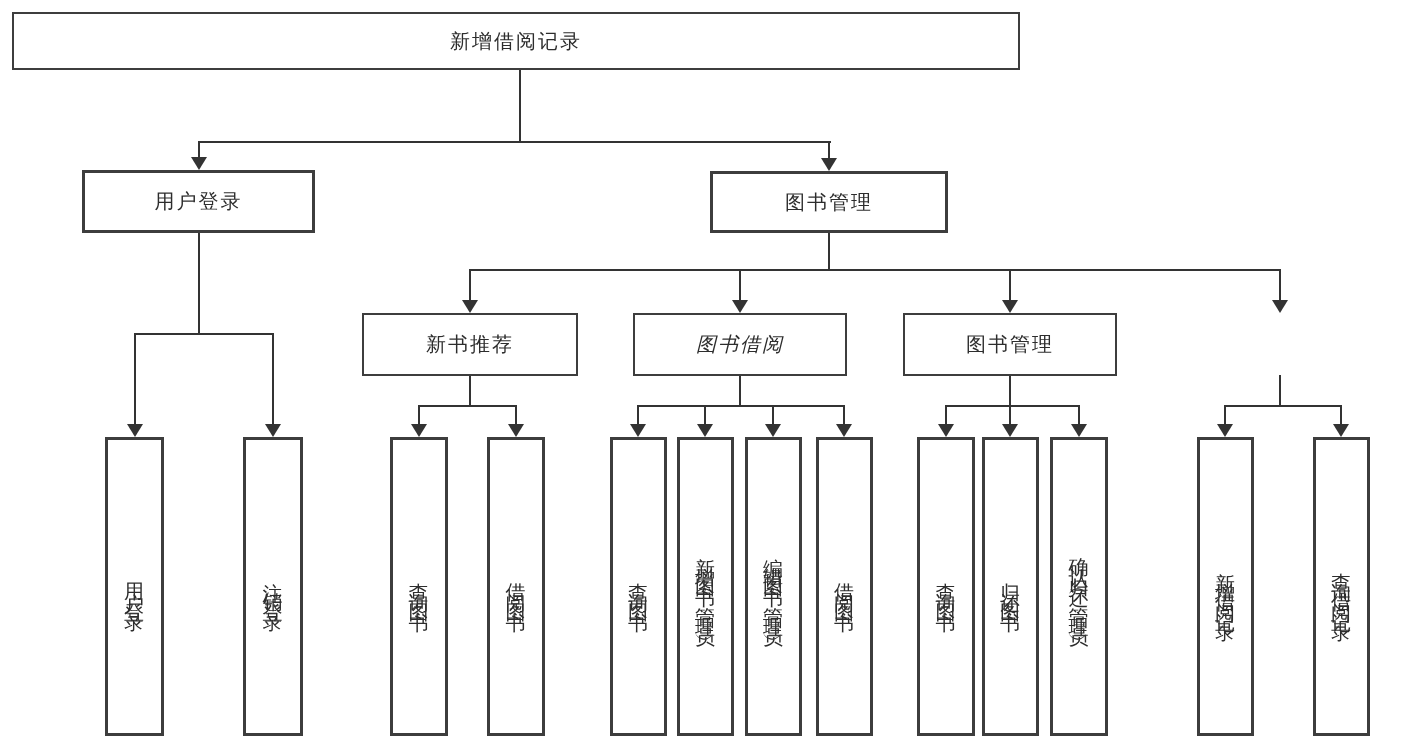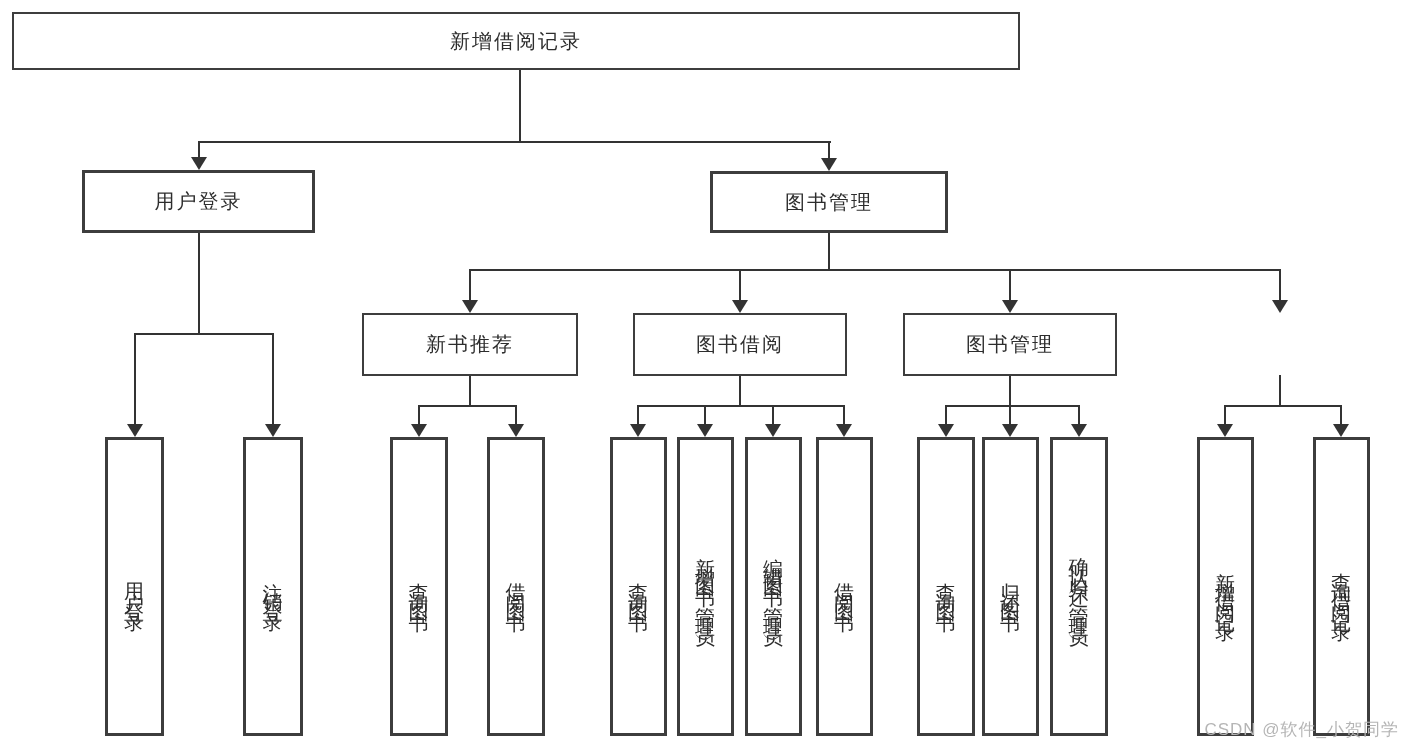--- a/index.html
+++ b/index.html
@@ -44,21 +44,21 @@
   </div>
 
   <div class="box b3" style="left:710px;top:171px;width:238px;height:62px;">
     <span>图书管理</span>
   </div>
 
   <div class="box" style="left:362px;top:313px;width:216px;height:63px;">
     <span>新书推荐</span>
   </div>
 
-  <div class="box" style="left:633px;top:313px;width:214px;height:63px;">
+  <div class="box" style="left:633px;top:313px;width:214px;height:63px;font-style:italic;">
     <span>图书借阅</span>
   </div>
 
   <div class="box" style="left:903px;top:313px;width:214px;height:63px;">
     <span>图书管理</span>
   </div>
 
 
   <div class="box b3 leaf" style="left:105px;top:437px;width:59px;height:299px;">
     <span>用户登录</span>
@@ -156,15 +156,14 @@
   <div class="vline" style="left:1078px;top:405px;height:21px;"></div>
   <div class="arrow" style="left:1071px;top:424px;"></div>
 
   <div class="vline" style="left:1279px;top:375px;height:31px;"></div>
   <div class="hline" style="left:1224px;top:405px;width:118px;"></div>
   <div class="vline" style="left:1224px;top:405px;height:21px;"></div>
   <div class="arrow" style="left:1217px;top:424px;"></div>
   <div class="vline" style="left:1340px;top:405px;height:21px;"></div>
   <div class="arrow" style="left:1333px;top:424px;"></div>
 
-  <div class="watermark">CSDN @软件_小贺同学</div>
 
 </div>
 
 </body></html>

